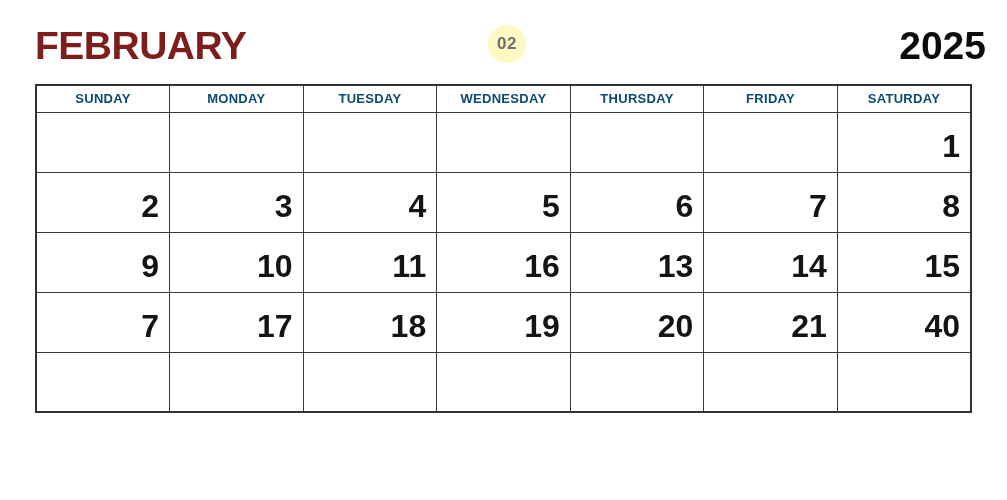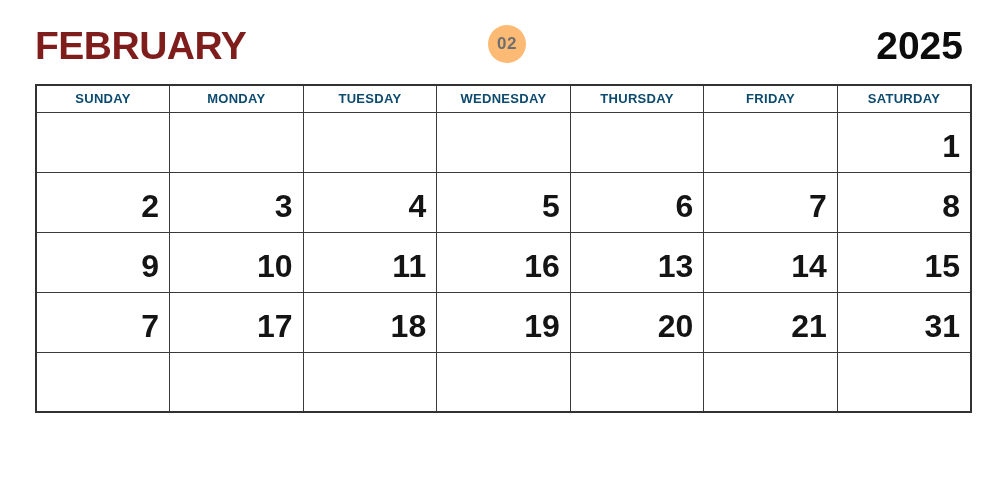--- a/index.html
+++ b/index.html
@@ -16,28 +16,28 @@
     overflow: hidden;
   }
   .month-title {
     position: absolute; left: 35px; top: 26px;
     font-size: 39px; line-height: 40px; font-weight: 700;
     letter-spacing: -0.5px; color: #7f1d1d;
   }
   .month-badge {
     position: absolute; left: 488px; top: 25px;
     width: 38px; height: 38px; border-radius: 50%;
-    background: #fdba74;
+    background: #fef9c3;
     display: flex; align-items: center; justify-content: center;
   }
   .month-badge span {
     font-size: 17px; font-weight: 700; color: #6e6e6e; letter-spacing: 0.5px;
   }
   .year-label {
-    position: absolute; right: 44px; top: 26px;
+    position: absolute; right: 21px; top: 26px;
     font-size: 39px; line-height: 40px; font-weight: 700;
     color: #0c0c0c; text-align: right;
   }
   table.calendar {
     position: absolute; left: 35px; top: 84px;
     width: 937px;
     border-collapse: collapse; table-layout: fixed;
     border: 2px solid #323232;
     background: #ffffff;
   }
@@ -110,21 +110,21 @@
           <td>14</td>
           <td>15</td>
         </tr>
         <tr>
           <td>7</td>
           <td>17</td>
           <td>18</td>
           <td>19</td>
           <td>20</td>
           <td>21</td>
-          <td>31</td>
+          <td>40</td>
         </tr>
         <tr>
           <td></td>
           <td></td>
           <td></td>
           <td></td>
           <td></td>
           <td></td>
           <td></td>
         </tr>

